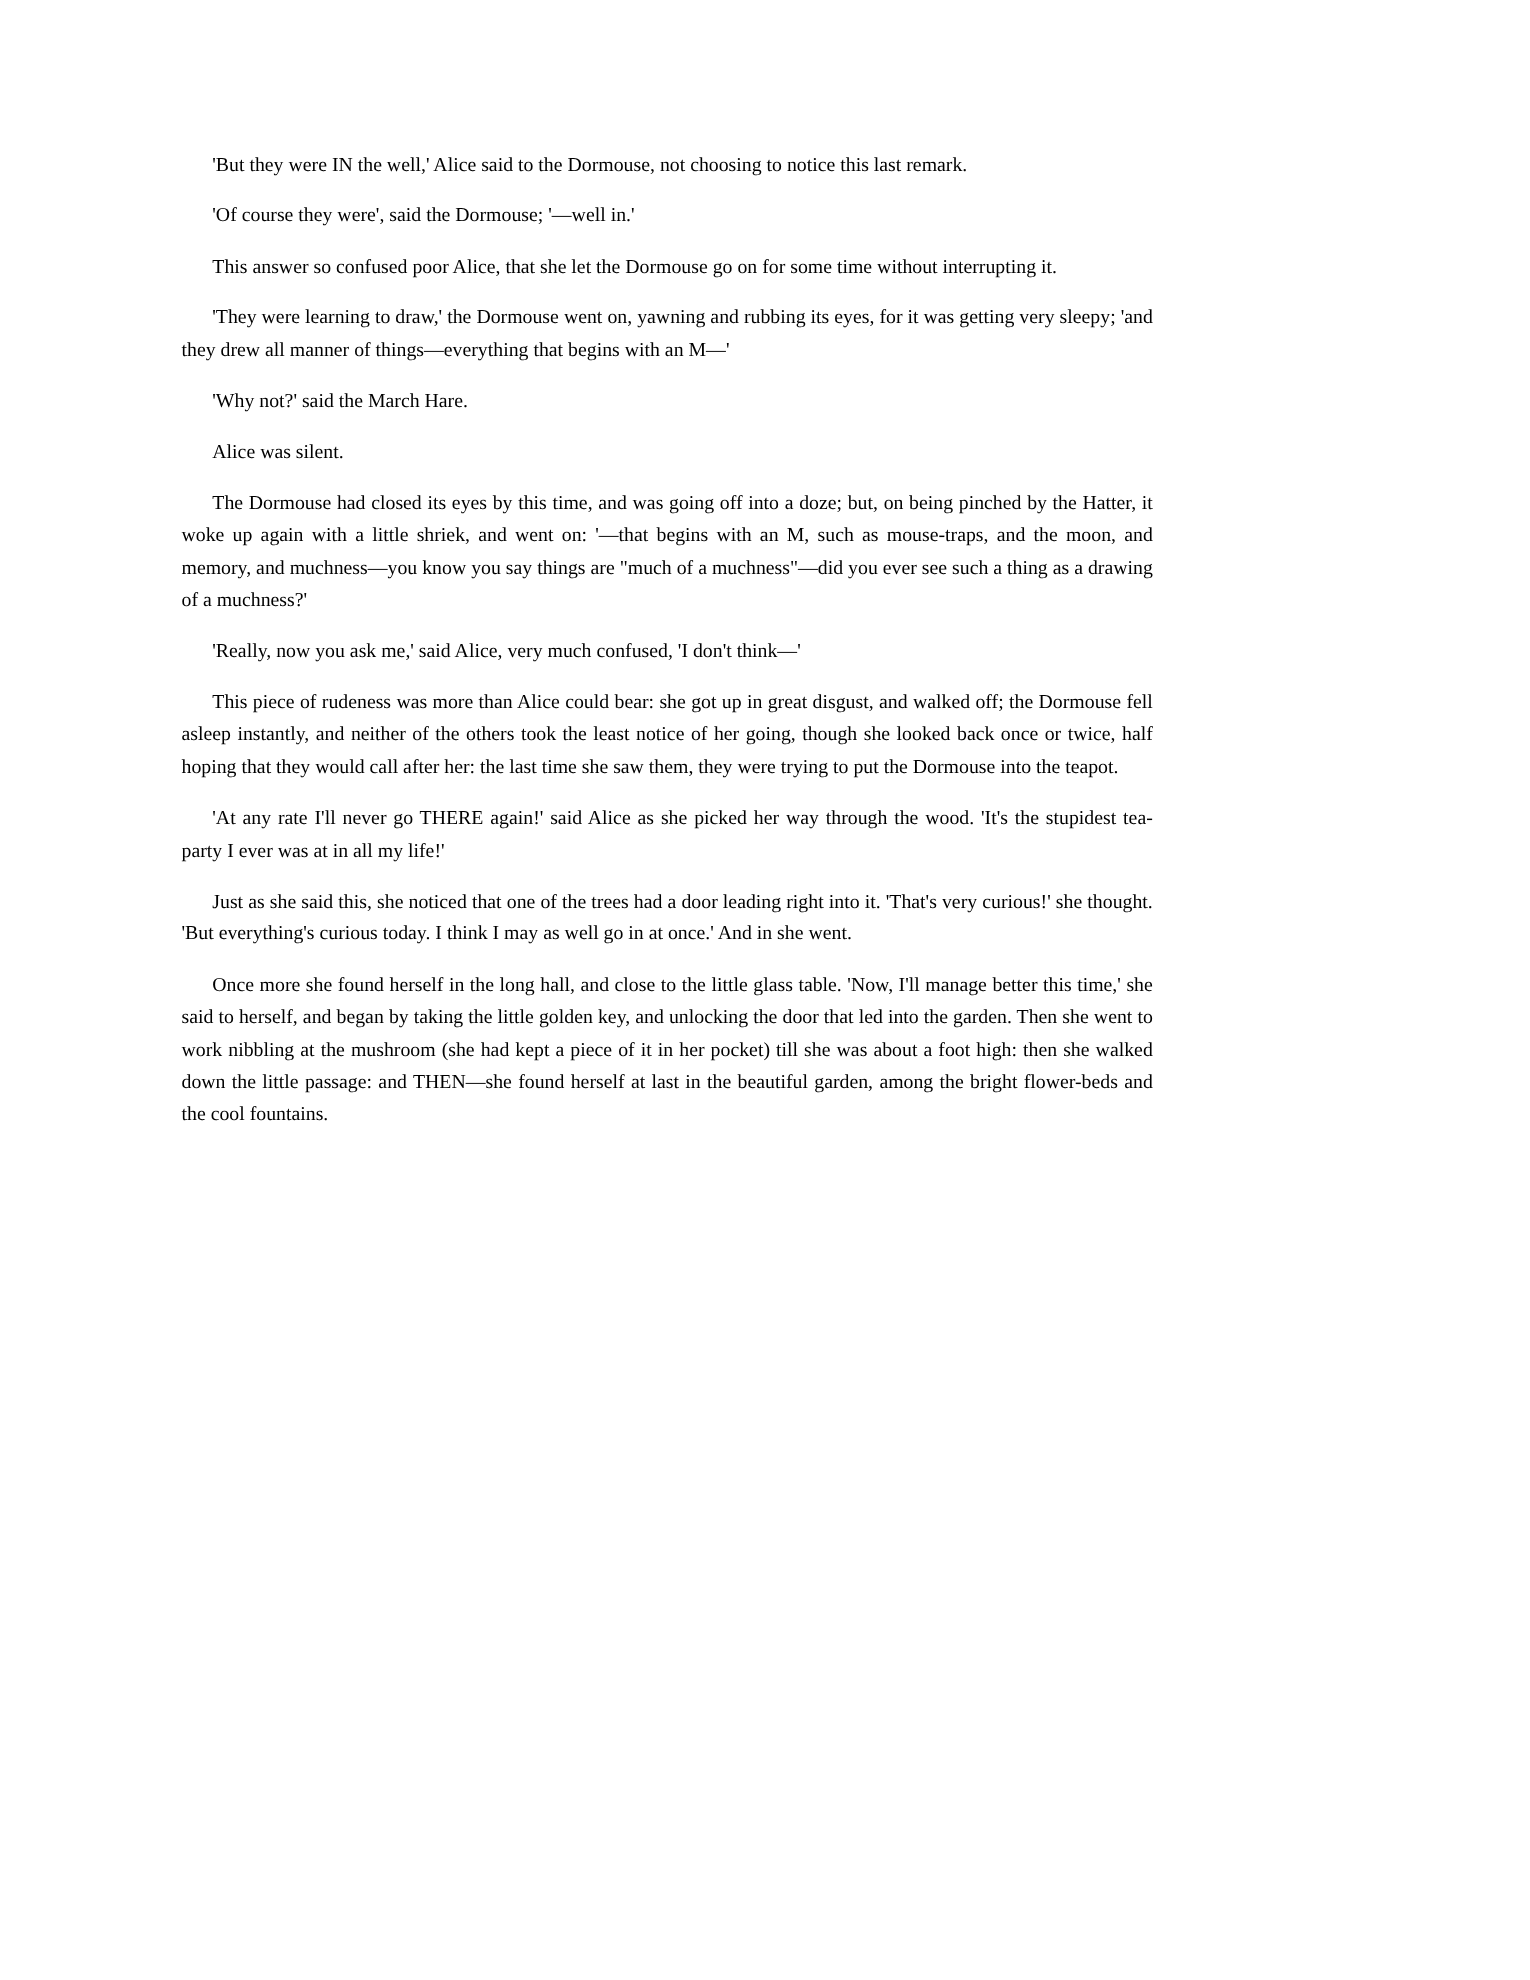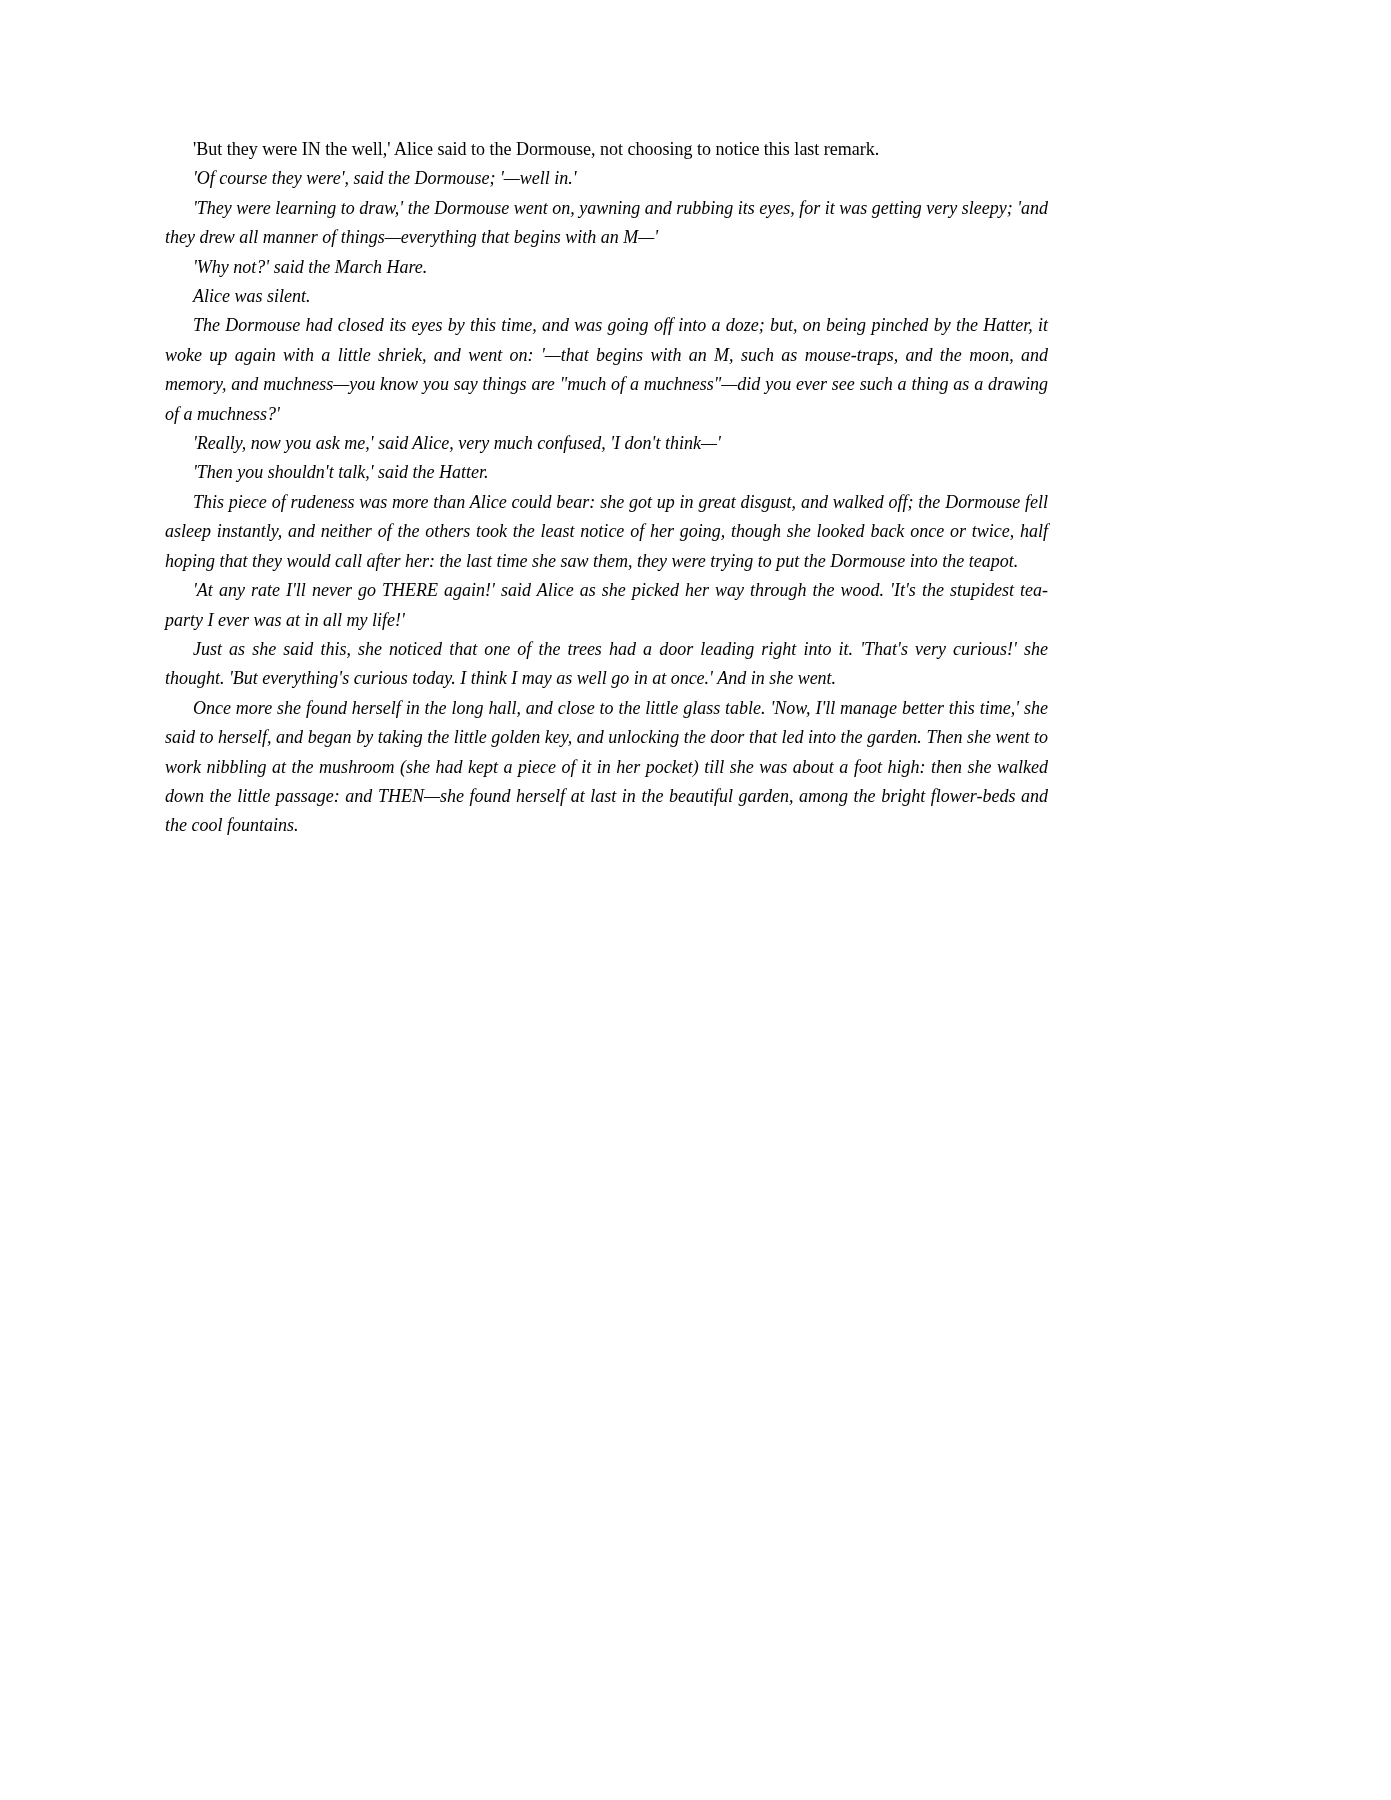--- a/index.html
+++ b/index.html
@@ -32,40 +32,40 @@
     text-indent: 28px;
     text-align: justify;
     text-justify: inter-word;
     font-size: 18px;
     line-height: 29.4px;
     hyphens: none;
     -webkit-hyphens: none;
     word-spacing: 0px;
   }
   p.para + p.para {
-    font-style: italic;
+    margin-top: 17px;
   }
   
   p.para.short {
     text-align: left;
   }
 </style>
 </head>
 <body>
 
 <div class="page">
   <div class="text-column">
 
     <p class="para">'But they were IN the well,' Alice said to the Dormouse, not choosing to notice this last remark.</p>
     <p class="para short">'Of course they were', said the Dormouse; '—well in.'</p>
+    <p class="para">This answer so confused poor Alice, that she let the Dormouse go on for some time without interrupting it.</p>
     <p class="para">'They were learning to draw,' the Dormouse went on, yawning and rubbing its eyes, for it was getting very sleepy; 'and they drew all manner of things—everything that begins with an M—'</p>
     <p class="para short">'Why not?' said the March Hare.</p>
     <p class="para short">Alice was silent.</p>
     <p class="para">The Dormouse had closed its eyes by this time, and was going off into a doze; but, on being pinched by the Hatter, it woke up again with a little shriek, and went on: '—that begins with an M, such as mouse-traps, and the moon, and memory, and muchness—you know you say things are "much of a muchness"—did you ever see such a thing as a drawing of a muchness?'</p>
     <p class="para short">'Really, now you ask me,' said Alice, very much confused, 'I don't think—'</p>
-    <p class="para short">'Then you shouldn't talk,' said the Hatter.</p>
     <p class="para">This piece of rudeness was more than Alice could bear: she got up in great disgust, and walked off; the Dormouse fell asleep instantly, and neither of the others took the least notice of her going, though she looked back once or twice, half hoping that they would call after her: the last time she saw them, they were trying to put the Dormouse into the teapot.</p>
     <p class="para">'At any rate I'll never go THERE again!' said Alice as she picked her way through the wood. 'It's the stupidest tea-party I ever was at in all my life!'</p>
     <p class="para">Just as she said this, she noticed that one of the trees had a door leading right into it. 'That's very curious!' she thought. 'But everything's curious today. I think I may as well go in at once.' And in she went.</p>
     <p class="para">Once more she found herself in the long hall, and close to the little glass table. 'Now, I'll manage better this time,' she said to herself, and began by taking the little golden key, and unlocking the door that led into the garden. Then she went to work nibbling at the mushroom (she had kept a piece of it in her pocket) till she was about a foot high: then she walked down the little passage: and THEN—she found herself at last in the beautiful garden, among the bright flower-beds and the cool fountains.</p>
 
   </div>
 </div>
 
 </body></html>

